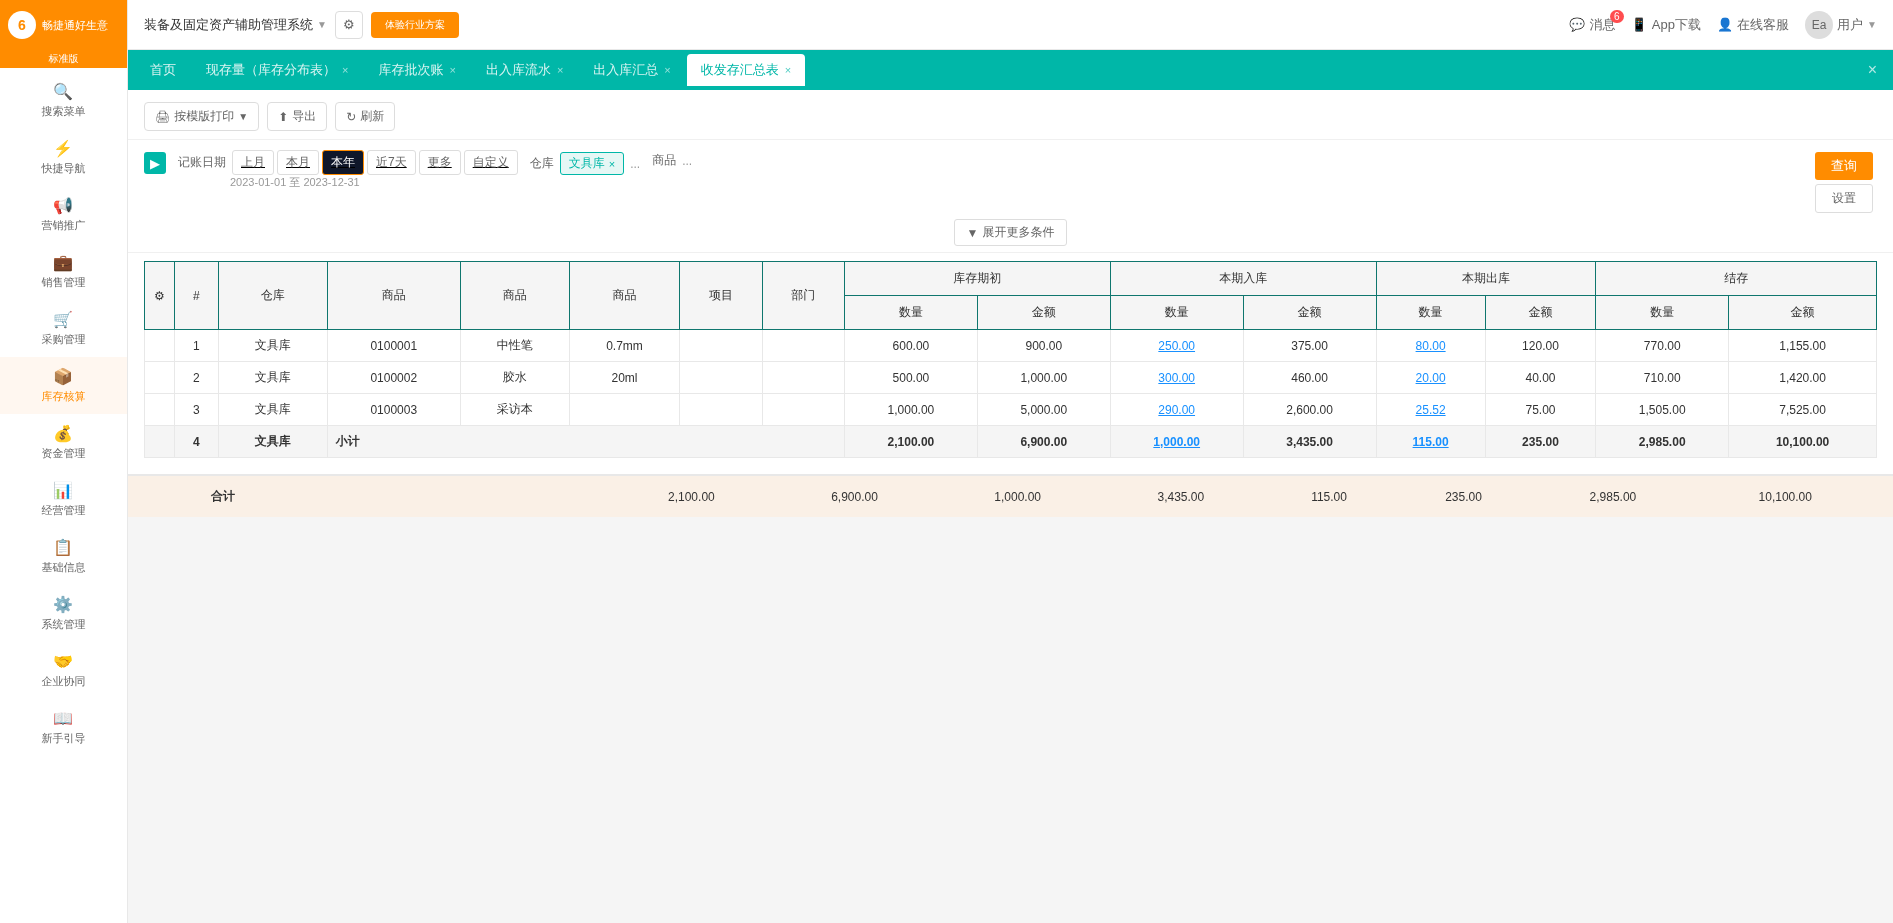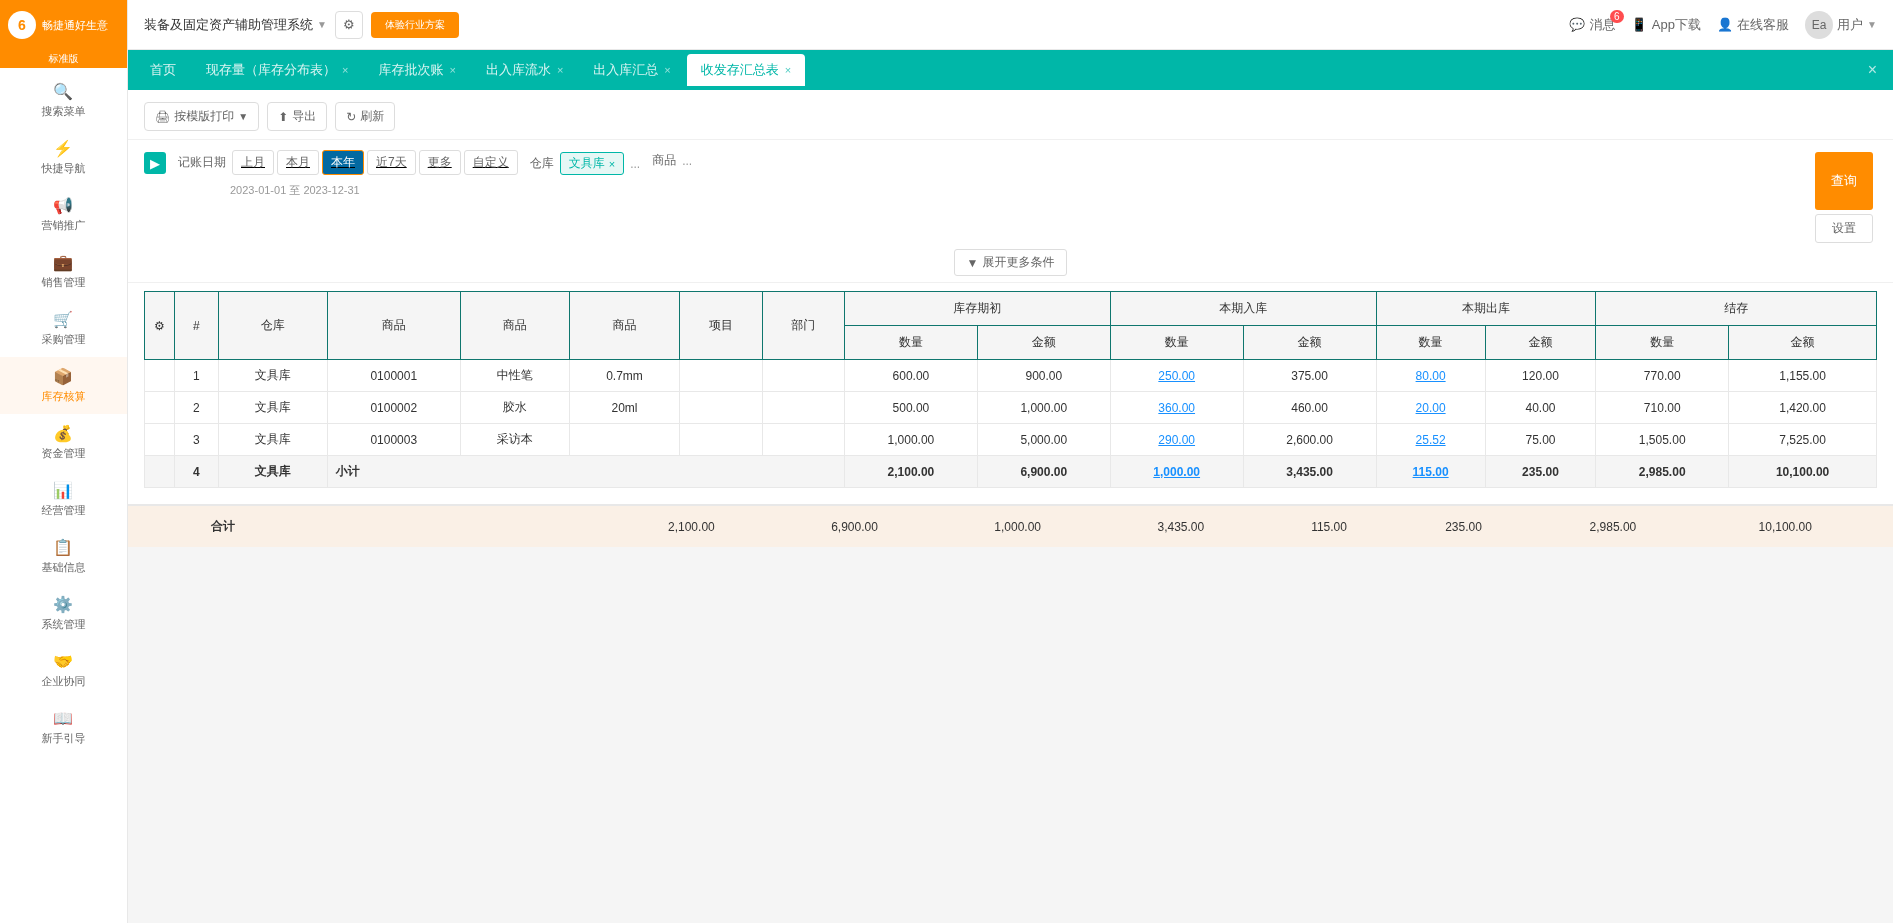--- a/index.html
+++ b/index.html
@@ -40,26 +40,26 @@
     
     .page-content { flex: 1; overflow-y: auto; background: #f5f5f5; padding: 0; }
     .page-inner { background: #fff; margin: 0; }
 
     
     .page-header { padding: 12px 16px 8px; background: #fff; display: flex; align-items: center; justify-content: space-between; border-bottom: 1px solid #f0f0f0; }
     .page-title { font-size: 15px; font-weight: 600; color: #333; }
     .page-actions { display: flex; align-items: center; gap: 8px; }
     .action-btn { display: flex; align-items: center; gap: 4px; padding: 5px 10px; border: 1px solid #ddd; border-radius: 4px; cursor: pointer; font-size: 12px; color: #666; background: #fff; }
     .date-btn { padding: 3px 8px; border: 1px solid #ddd; border-radius: 3px; cursor: pointer; font-size: 12px; color: #666; background: #fff; }
-    .date-btn.active { background: #0369a1; color: #fff; border-color: #ff8c00; }
+    .date-btn.active { background: #0f172a; color: #fff; border-color: #ff8c00; }
     .warehouse-tag { display: flex; align-items: center; gap: 4px; background: #e6f7f5; border: 1px solid #00b7a8; border-radius: 3px; padding: 2px 8px; font-size: 12px; color: #00b7a8; }
     .warehouse-tag .close { cursor: pointer; color: #00b7a8; font-size: 11px; }
     .more-btn { color: #999; font-size: 12px; cursor: pointer; }
     .expand-btn { display: flex; align-items: center; gap: 4px; padding: 4px 12px; border: 1px solid #ddd; border-radius: 3px; cursor: pointer; font-size: 12px; color: #666; background: #fff; }
-    .query-btn { background: #ff8c00; color: #fff; border: none; padding: 20px 16px; border-radius: 3px; cursor: pointer; font-size: 13px; }
+    .query-btn { background: #ff8c00; color: #fff; border: none; padding: 5px 16px; border-radius: 3px; cursor: pointer; font-size: 13px; }
     .set-btn { background: #fff; color: #666; border: 1px solid #ddd; padding: 5px 12px; border-radius: 3px; cursor: pointer; font-size: 12px; }
 
     
     .table-container { padding: 0 16px 16px; background: #fff; }
     .data-table { width: 100%; border-collapse: collapse; font-size: 12px; margin-top: 8px; }
     .data-table th { background: #f5f5f5; padding: 8px 6px; text-align: center; border: 1px solid #0f766e; color: #333; font-weight: 500; white-space: nowrap; }
     .data-table td { padding: 7px 6px; text-align: center; border: 1px solid #e8e8e8; color: #333; white-space: nowrap; }
     .data-table .link-cell { color: #1890ff; text-decoration: underline; cursor: pointer; }
     .data-table .subtotal-row td { font-weight: bold; background: #f5f5f5; }
     .data-table .subtotal-row .link-cell { color: #1890ff; text-decoration: underline; }
@@ -220,21 +220,21 @@
             <span>↻</span>
             <span>刷新</span>
           </div>
         </div>
       </div>
 
       <div style="padding: 10px 16px 0; background:#fff; display:flex; align-items:flex-start; gap:12px; flex-wrap:wrap;">
 
         <div style="width:22px;height:22px;background:#00b7a8;color:#fff;display:flex;align-items:center;justify-content:center;border-radius:3px;cursor:pointer;margin-top:2px;flex-shrink:0;">▶</div>
 
-        <div style="display:flex;flex-direction:column;gap:8px;">
+        <div style="display:flex;flex-direction:column;gap:0;">
           <div style="display:flex;align-items:center;gap:6px;">
             <span style="color:#666;font-size:12px;white-space:nowrap;">记账日期</span>
             <div style="display:flex;gap:3px;text-decoration:underline;">
               <button class="date-btn">上月</button>
               <button class="date-btn">本月</button>
               <button class="date-btn active">本年</button>
               <button class="date-btn">近7天</button>
               <button class="date-btn">更多</button>
               <button class="date-btn">自定义</button>
             </div>
@@ -322,21 +322,21 @@
               <td></td>
               <td>2</td>
               <td>文具库</td>
               <td>0100002</td>
               <td>胶水</td>
               <td>20ml</td>
               <td></td>
               <td></td>
               <td>500.00</td>
               <td>1,000.00</td>
-              <td class="link-cell">360.00</td>
+              <td class="link-cell">300.00</td>
               <td>460.00</td>
               <td class="link-cell">20.00</td>
               <td>40.00</td>
               <td>710.00</td>
               <td>1,420.00</td>
             </tr>
 
             <tr>
               <td></td>
               <td>3</td>

